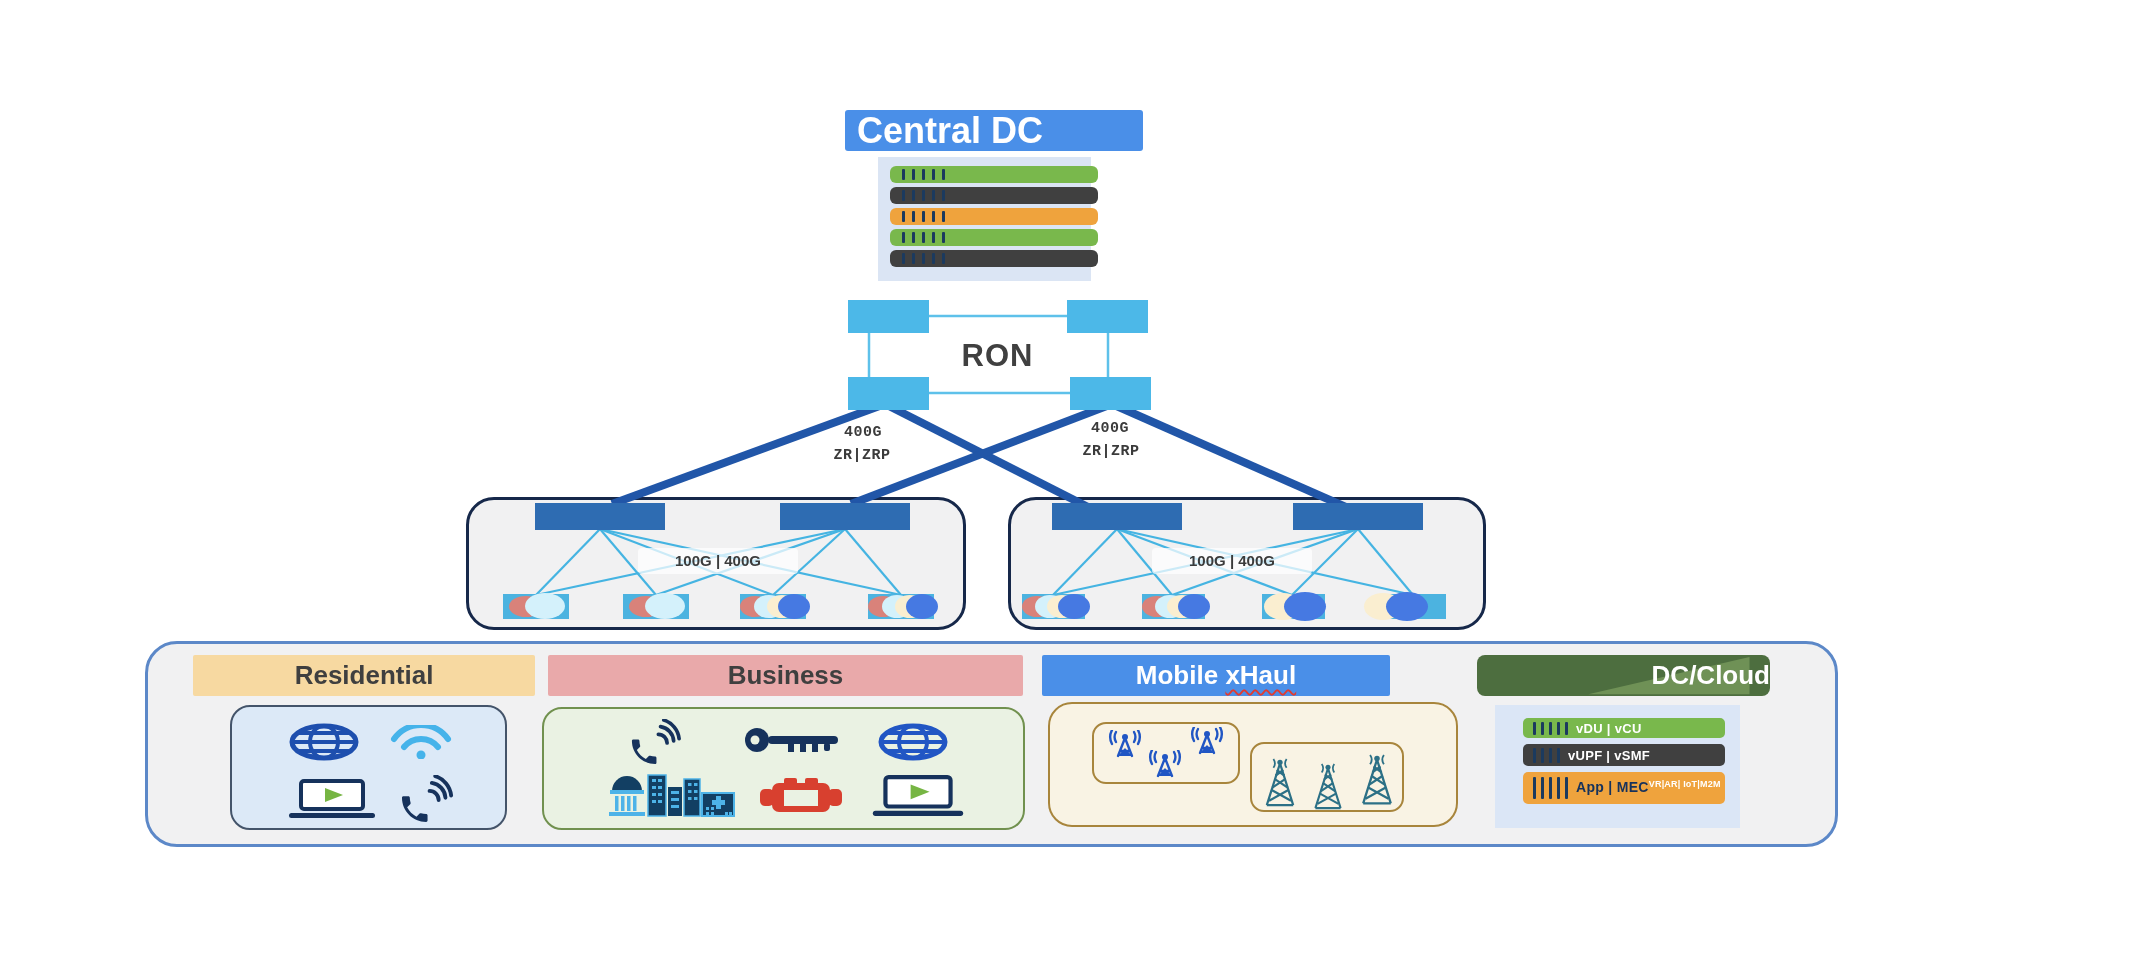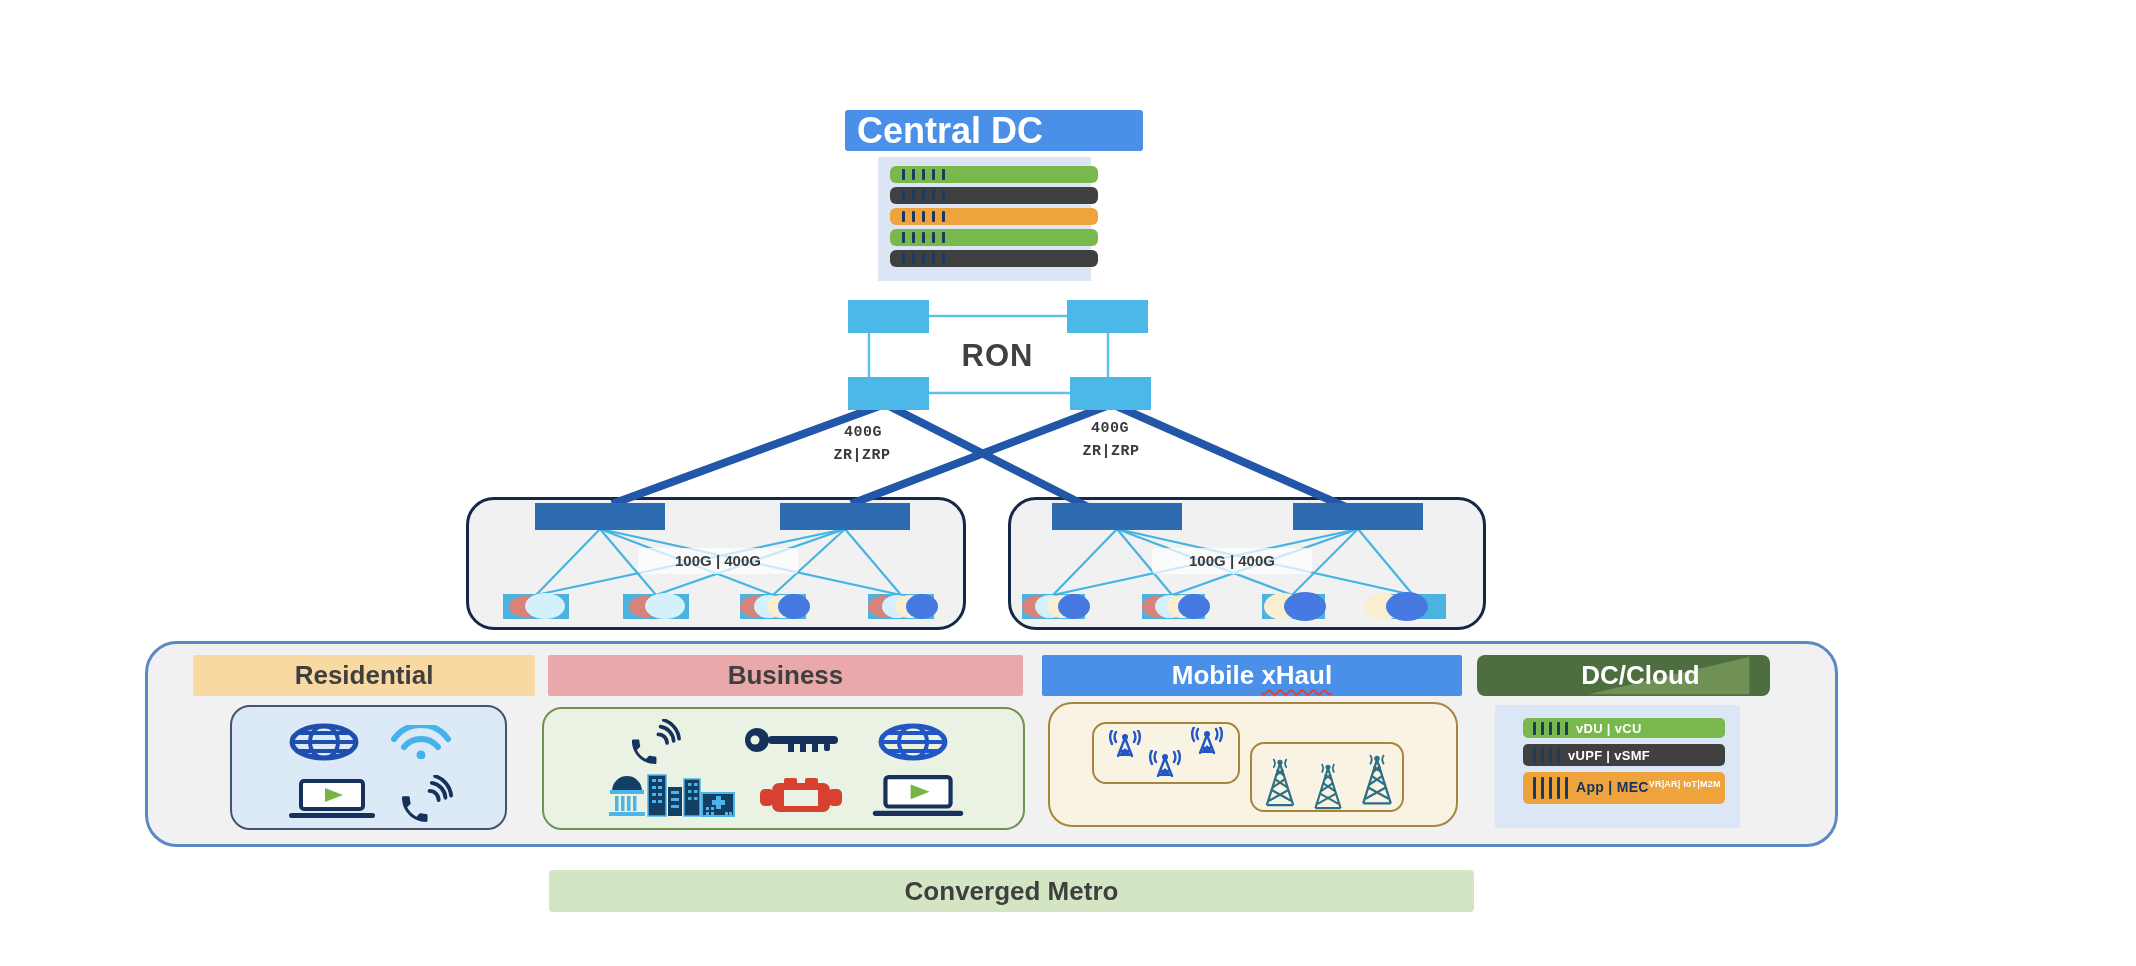--- a/index.html
+++ b/index.html
@@ -32,21 +32,21 @@
   .b-salmon{background:#d9827a}.b-cyan{background:#d4f1fb}.b-cream{background:#faeed0}.b-blue{background:#4679e2}
   .fabric-label{background:rgba(255,255,255,0.72);border-radius:4px;font-size:15px;font-weight:bold;
     color:#3b3b3b;text-align:center;line-height:26px;}
 
   
   .access-box{background:#f1f1f2;border:3px solid #5c88c8;border-radius:32px;}
   .seg-hdr{font-size:26px;font-weight:bold;color:#3f3f3f;text-align:center;line-height:41px;border-radius:2px;}
   .hdr-res{background:#f7d9a1;}
   .hdr-biz{background:#e9a9aa;}
   .hdr-mob{background:#4a8fe8;color:#fff;}
-  .hdr-dc{background:#4d6e3f;color:#fff;text-align:center;padding-left:34px;overflow:hidden;}
+  .hdr-dc{background:#4d6e3f;color:#fff;text-align:right;padding-left:34px;overflow:hidden;}
   .dc-wedge{position:absolute;inset:0;background:#6f9156;clip-path:polygon(38% 96%,93% 5%,93% 96%);}
   .hdr-dc span{position:relative;z-index:1;}
   .squiggle{text-decoration:underline wavy #e03c31;text-decoration-thickness:2px;text-underline-offset:5px;}
 
   .res-box{background:#dce9f7;border:2px solid #44546a;border-radius:20px;}
   .biz-box{background:#eaf2e3;border:2px solid #71914f;border-radius:20px;}
   .mob-box{background:#f9f3e4;border:2px solid #a8853c;border-radius:24px;}
   .mob-inner{background:#f9f3e4;border:2px solid #a8853c;border-radius:14px;}
   .dc-panel{background:#dbe6f6;}
 
@@ -213,21 +213,21 @@
   </div>
 
   <div class="abs access-box z0" style="left:145px;top:641px;width:1693px;height:206px;"></div>
 
   <div class="abs seg-hdr hdr-res z2" style="left:193px;top:655px;width:342px;height:41px;">
     <span>Residential</span>
   </div>
   <div class="abs seg-hdr hdr-biz z2" style="left:548px;top:655px;width:475px;height:41px;">
     <span>Business</span>
   </div>
-  <div class="abs seg-hdr hdr-mob z2" style="left:1042px;top:655px;width:420px;height:41px;text-align:center;">
+  <div class="abs seg-hdr hdr-mob z2" style="left:1042px;top:655px;width:348px;height:41px;text-align:center;">
     <span>Mobile</span>
     <span class="squiggle">xHaul</span>
   </div>
   <div class="abs seg-hdr hdr-dc z2" style="left:1477px;top:655px;width:293px;height:41px;border-radius:8px;">
     <div class="dc-wedge"></div>
     <span>DC/Cloud</span>
   </div>
 
   <div class="abs res-box z2" style="left:230px;top:705px;width:277px;height:125px;">
     <svg class="abs" style="left:56px;top:16px;" width="72" height="38" viewBox="0 0 72 38">
@@ -432,17 +432,14 @@
           <span class="tick" style="height:22px"></span>
           <span class="tick" style="height:22px"></span>
       </span>
       <span style="display:flex;flex-direction:row;line-height:1.25;">
         <span class="dc-bar-label dark">App | MEC</span>
         <span class="dc-bar-sub">VR|AR| IoT|M2M</span>
       </span>
     </div>
   </div>
 
-  <div class="abs metro-footer z2" style="left:549px;top:870px;width:925px;height:42px;">
-    <span>Converged Metro</span>
-  </div>
 
 </div>
 
 </body></html>

